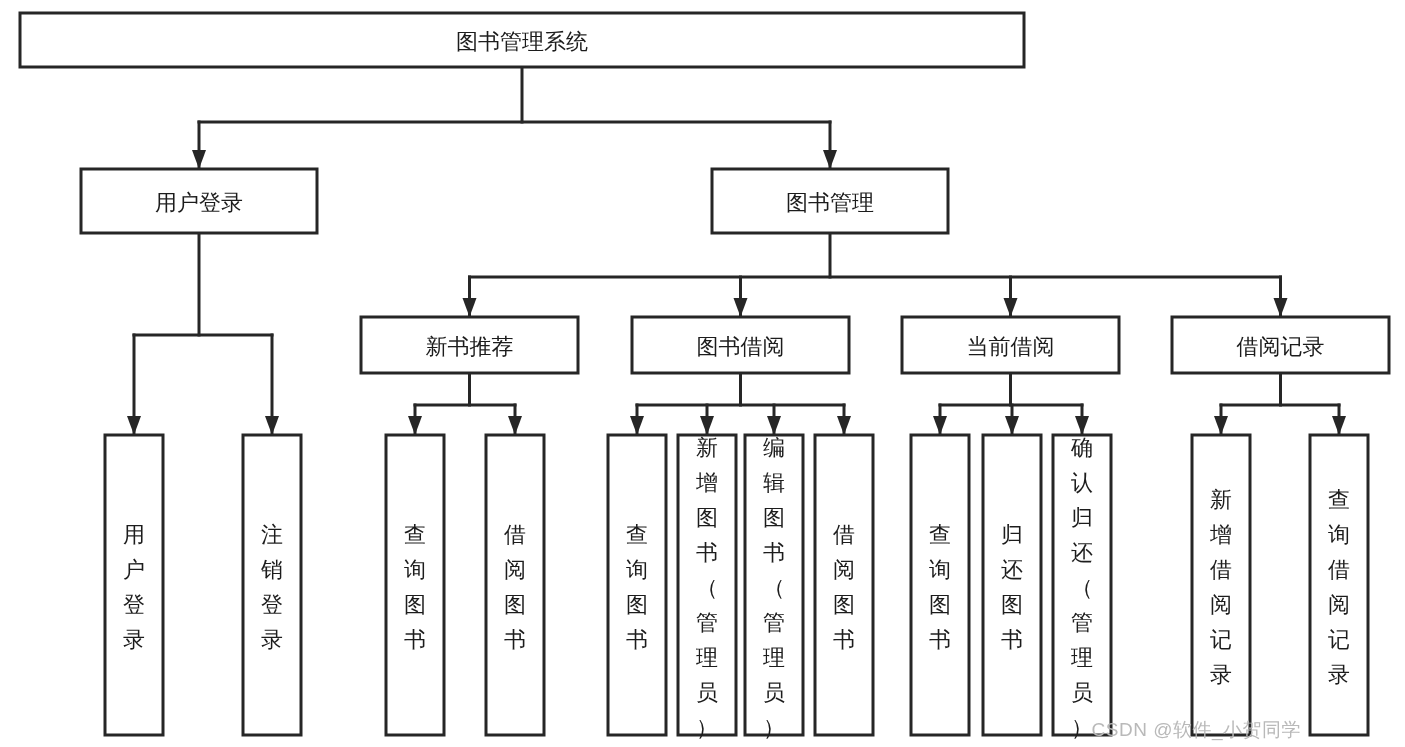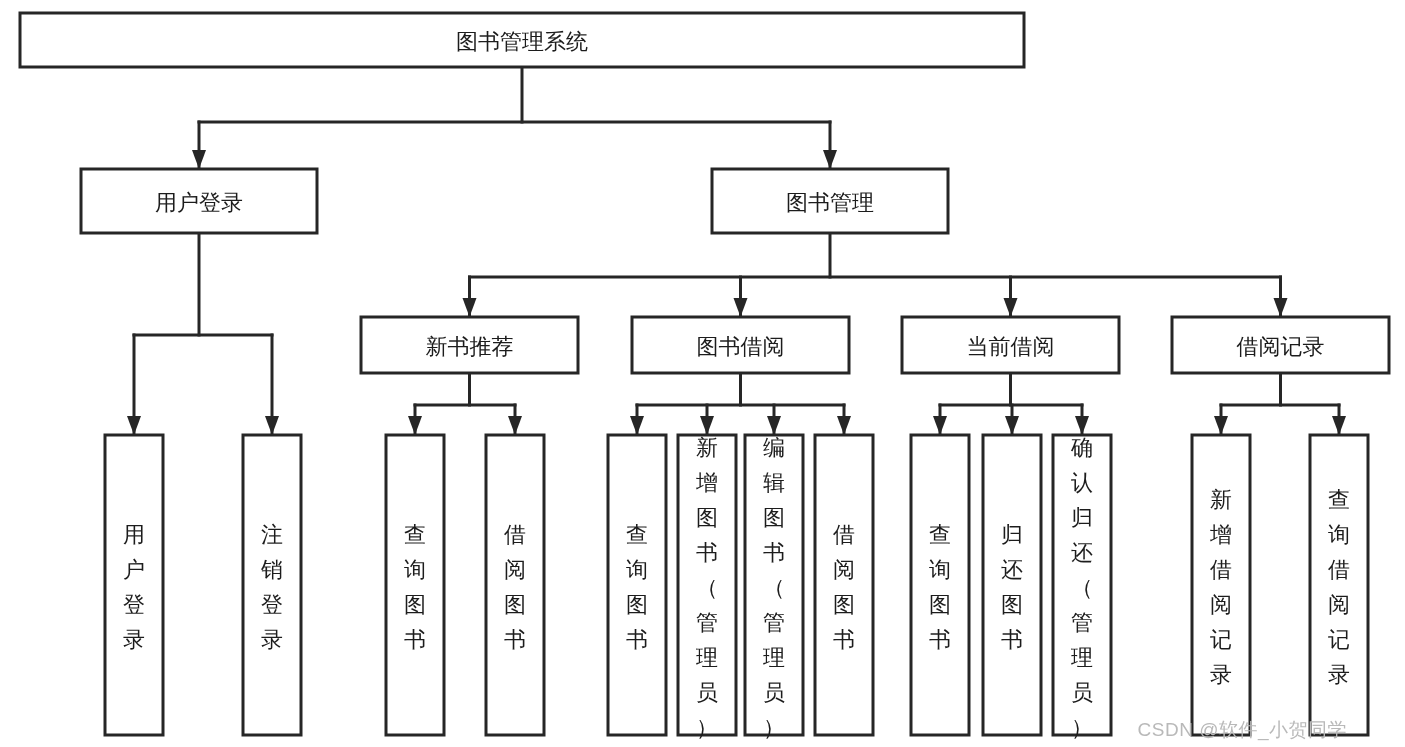--- a/index.html
+++ b/index.html
@@ -11,21 +11,20 @@
     width: 1405px;
     height: 747px;
     font-family: "Liberation Sans", "DejaVu Sans", sans-serif;
     overflow: hidden;
     position: relative;
   }
   #diagram-root {
     position: relative;
     width: 1309px;
     height: 747px;
-    padding-left: 46px;
   }
   svg#flow {
     position: absolute;
     top: 0;
     left: 0;
     width: 1405px;
     height: 747px;
     display: block;
   }
   .node-rect {

